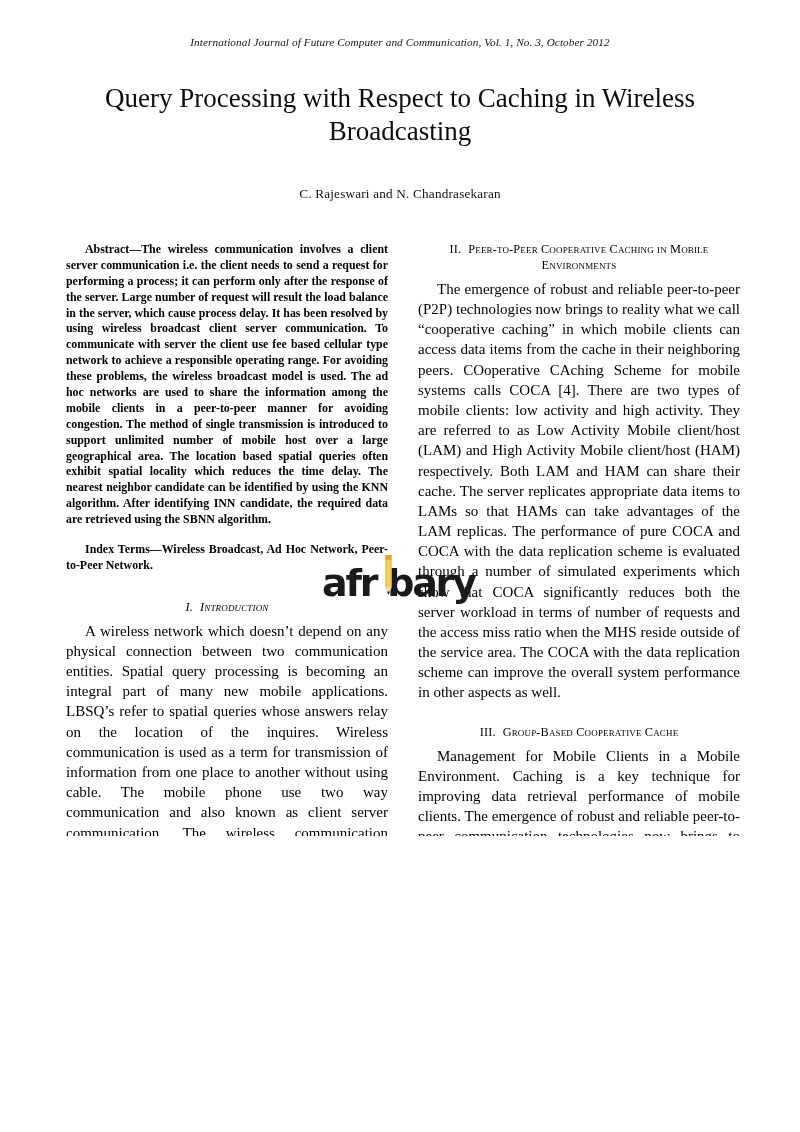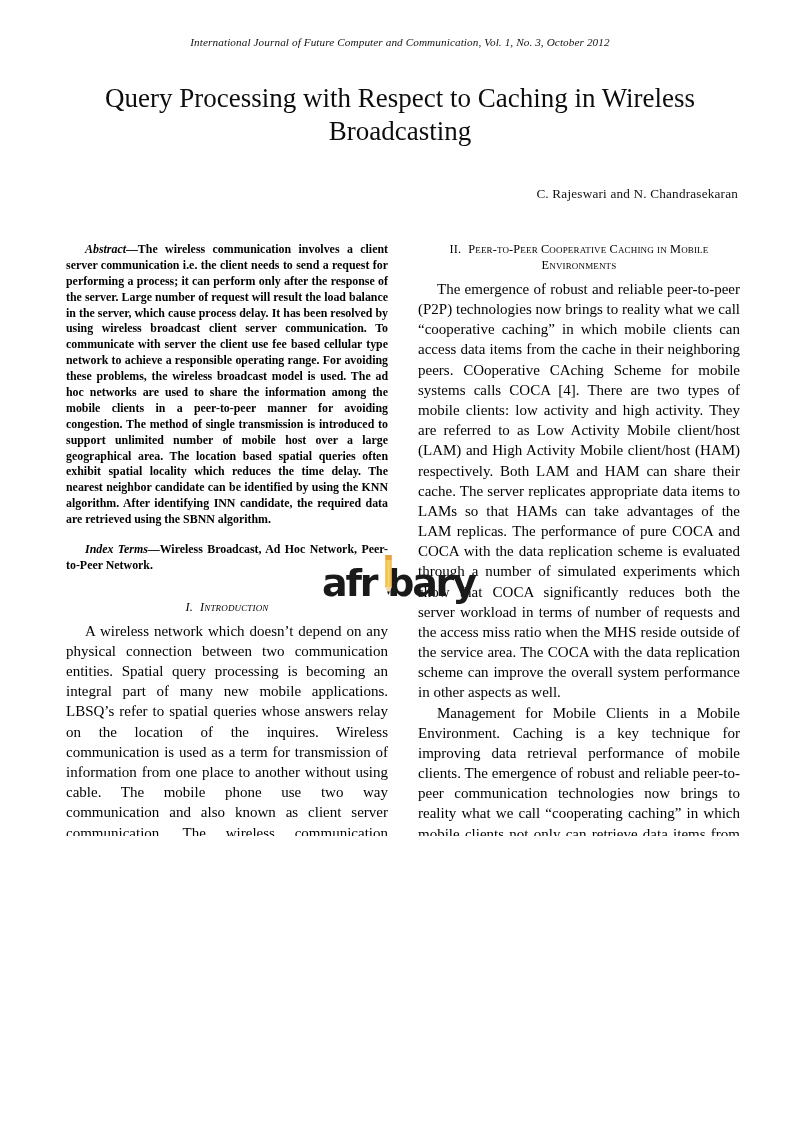--- a/index.html
+++ b/index.html
@@ -47,21 +47,20 @@
     line-height: 1.23;
     font-weight: normal;
     margin: 0;
     color: #0d0d0d;
   }
   .authors {
     margin-top: 38px;
     font-size: 13.2px;
     color: #111111;
     letter-spacing: 0.2px;
-    text-align: right;
   }
 
   
   .columns {
     position: absolute;
     top: 242px;
     left: 66px;
     width: 670px;
     height: 790px;
   }
@@ -82,32 +81,30 @@
     hyphens: none;
   }
 
   .abstract {
     font-weight: bold;
     text-indent: 19px;
     font-size: 11.9px;
     line-height: 1.335;
   }
   .abstract .lead {
-    font-style: italic;
     font-weight: bold;
   }
   .index-terms {
     font-weight: bold;
     text-indent: 19px;
     margin-top: 14px;
     font-size: 11.9px;
     line-height: 1.335;
   }
   .index-terms .lead {
-    font-style: italic;
     font-weight: bold;
   }
 
   .section-head {
     text-align: center;
     margin-top: 22px;
     margin-bottom: 5px;
     font-size: 12.3px;
     font-variant: small-caps;
     line-height: 1.3;
@@ -211,20 +208,21 @@
 
       <p class="body-par">A wireless network which doesn’t depend on any physical connection between two communication entities. Spatial query processing is becoming an integral part of many new mobile applications. LBSQ’s refer to spatial queries whose answers relay on the location of the inquires. Wireless communication is used as a term for transmission of information from one place to another without using cable. The mobile phone use two way communication and also known as client server communication. The wireless communication involves a client server communication i.e. the client needs to send a request for performing a process; it can perform only after the response of the server. Large number of request will result the load balance in the server, which cause process delay. It has been resolved by using wireless broadcast client server communication. Broadcasting channels are implemented by which user can act independently and frequently. To communicate with server the client use fee based cellular type network to achieve a responsible operating range. The current location of the user is also not known. For avoiding these problems, the wireless broadcast model is used. In the existing system, congestion occurs due to point to point communication with server for the queries and demand by the client. The ad hoc networks are used to share the information among the mobile clients in a peer-to-peer manner for avoiding that congestion.</p>
     </div>
 
     <div class="col col-right">
 
       <div class="section-head" style="margin-top:0"><span class="numeral">II.</span><span>Peer-to-Peer Cooperative Caching in Mobile Environments</span></div>
 
       <p class="body-par">The emergence of robust and reliable peer-to-peer (P2P) technologies now brings to reality what we call “cooperative caching” in which mobile clients can access data items from the cache in their neighboring peers. COoperative CAching Scheme for mobile systems calls COCA [4]. There are two types of mobile clients: low activity and high activity. They are referred to as Low Activity Mobile client/host (LAM) and High Activity Mobile client/host (HAM) respectively. Both LAM and HAM can share their cache. The server replicates appropriate data items to LAMs so that HAMs can take advantages of the LAM replicas. The performance of pure COCA and COCA with the data replication scheme is evaluated through a number of simulated experiments which show that COCA significantly reduces both the server workload in terms of number of requests and the access miss ratio when the MHS reside outside of the service area. The COCA with the data replication scheme can improve the overall system performance in other aspects as well.</p>
 
+      <div class="section-head"><span class="numeral">III.</span><span>Group-Based Cooperative Cache</span></div>
 
       <p class="body-par">Management for Mobile Clients in a Mobile Environment. Caching is a key technique for improving data retrieval performance of mobile clients. The emergence of robust and reliable peer-to-peer communication technologies now brings to reality what we call “cooperating caching” in which mobile clients not only can retrieve data items from mobile support stations, but also can access them from the cache in their neighboring peers, thereby inducing a new dimension for mobile data caching. This paper extends a Cooperative Caching scheme, called COCA, in a pull-based mobile environment. Built upon the COCA framework, we propose a Group-based Cooperating Caching scheme, called GroCoca, which is build upon COCA frameworks and it is tightly coupled group (TCG) as a set of peers that possess similar movement pattern and exhibit similar data affinity. In GroCoca, a centralized incremental clustering algorithm is used to discover all TCGs dynamically, and the MHs in same TCG manage their cached data items cooperatively. GroCoca is used to reduce the access latency and serve request ratio effectively.</p>
 
       <div class="section-head"><span class="numeral">IV.</span><span>Supporting Cooperative Caching in Ad Hoc Networks</span></div>
 
     </div>
   </div>
 
   <div class="footnote-rule"></div>
   <div class="footnote">

